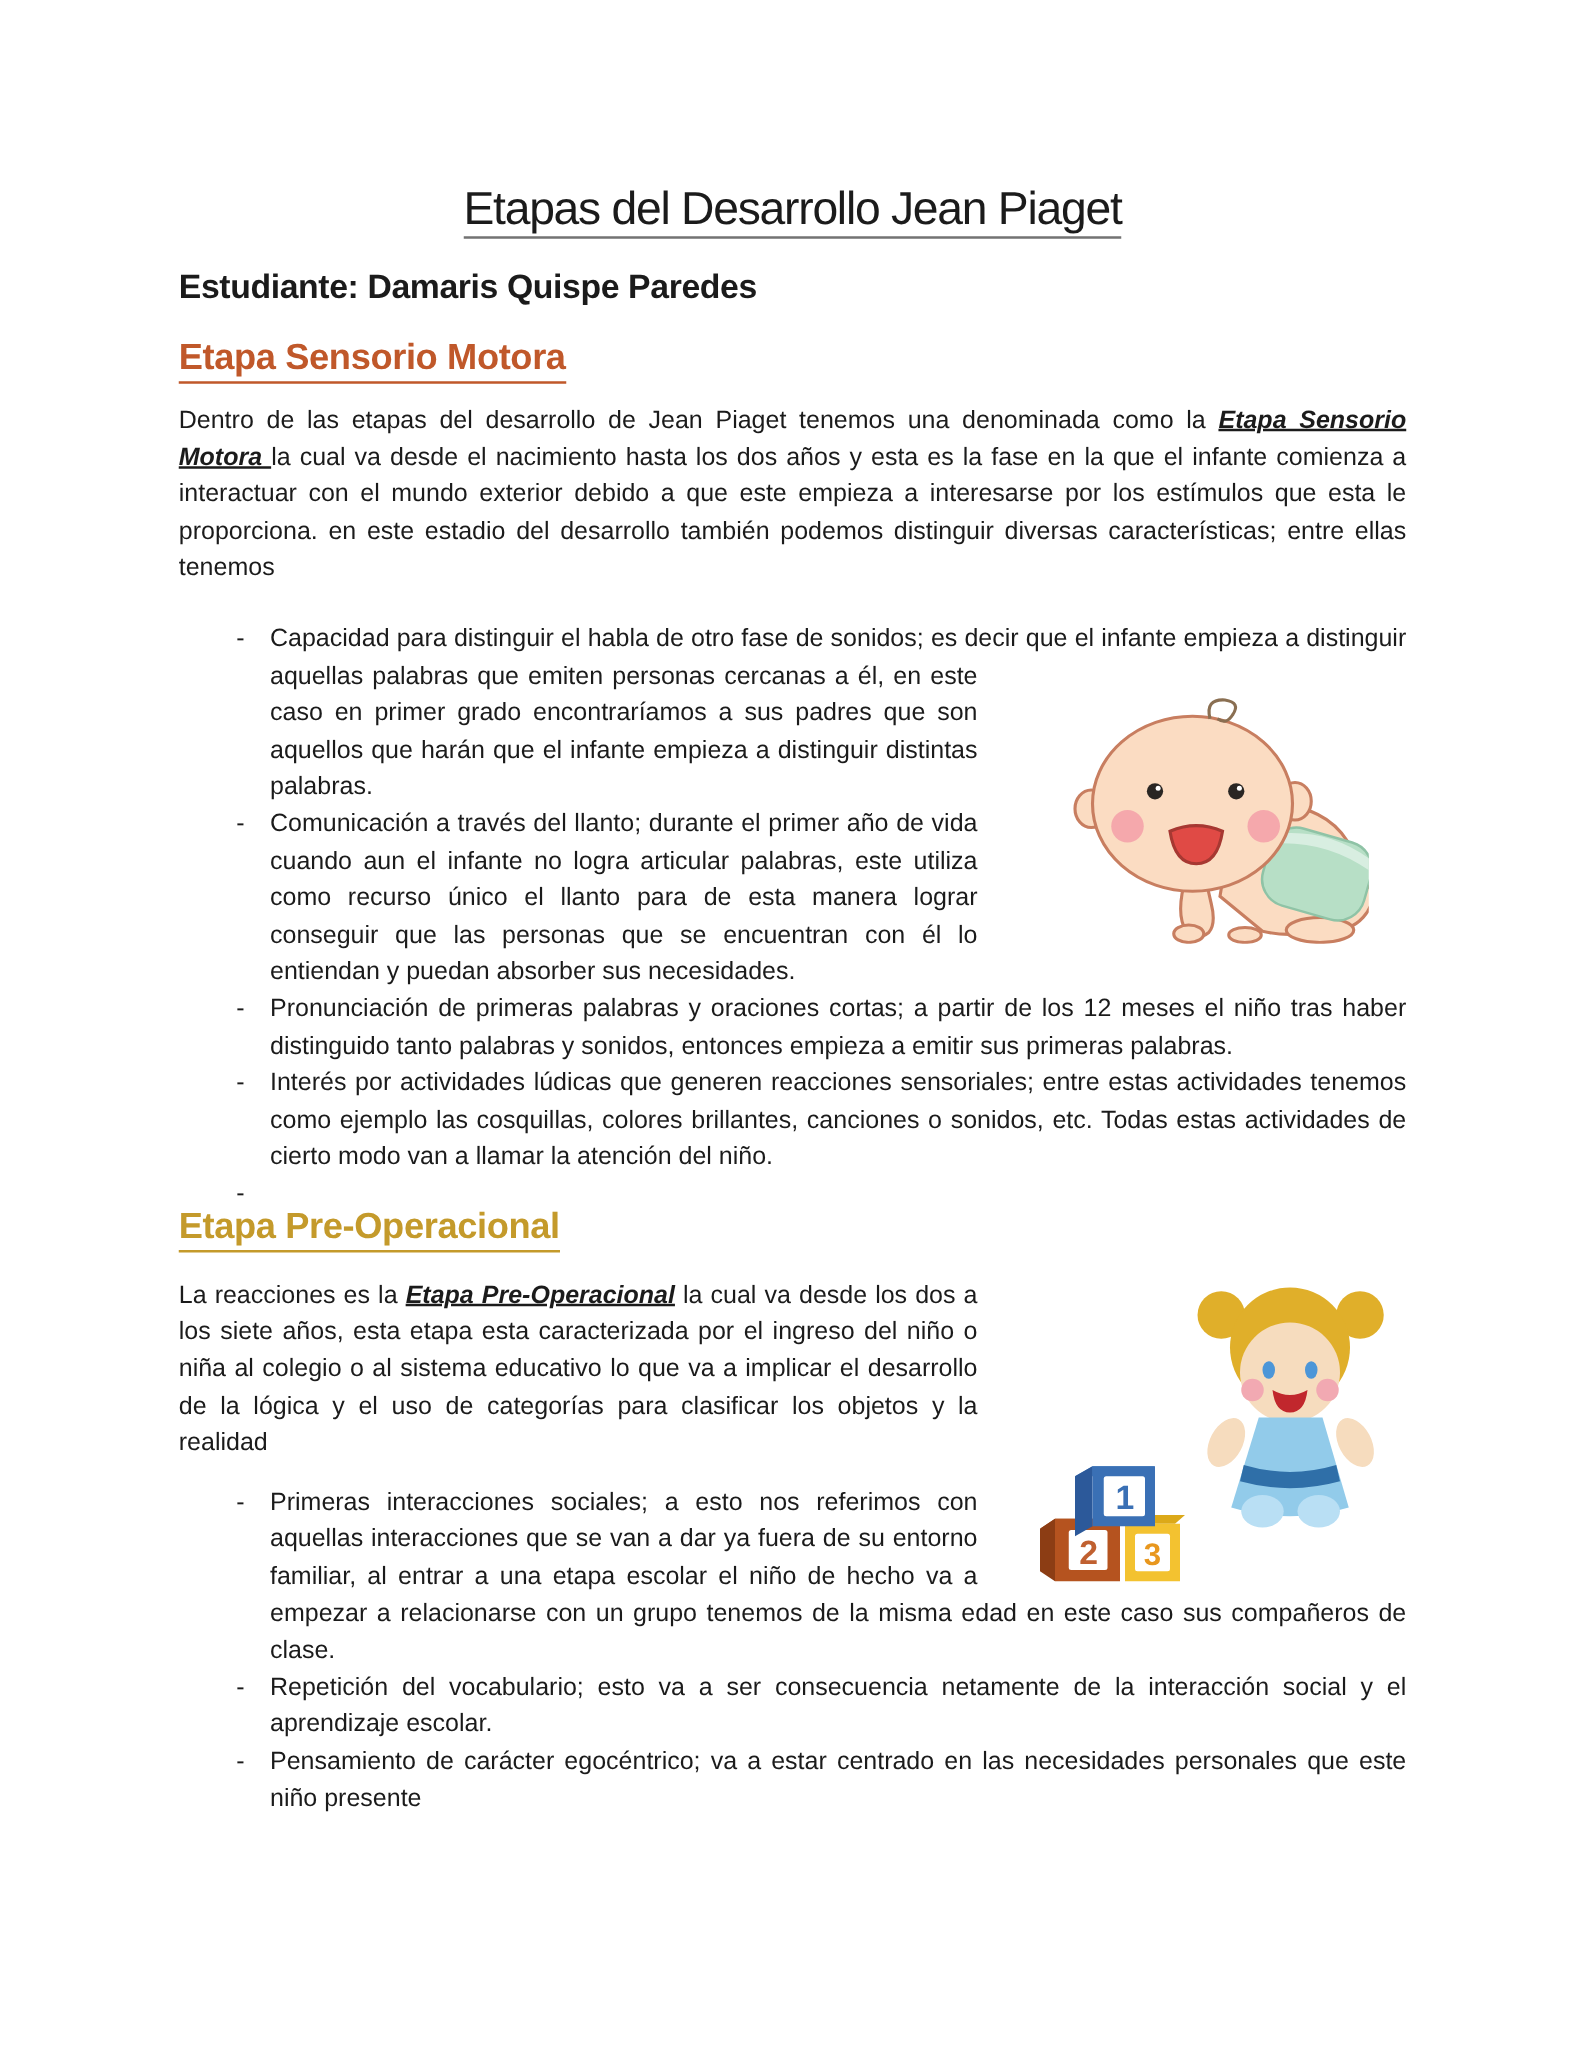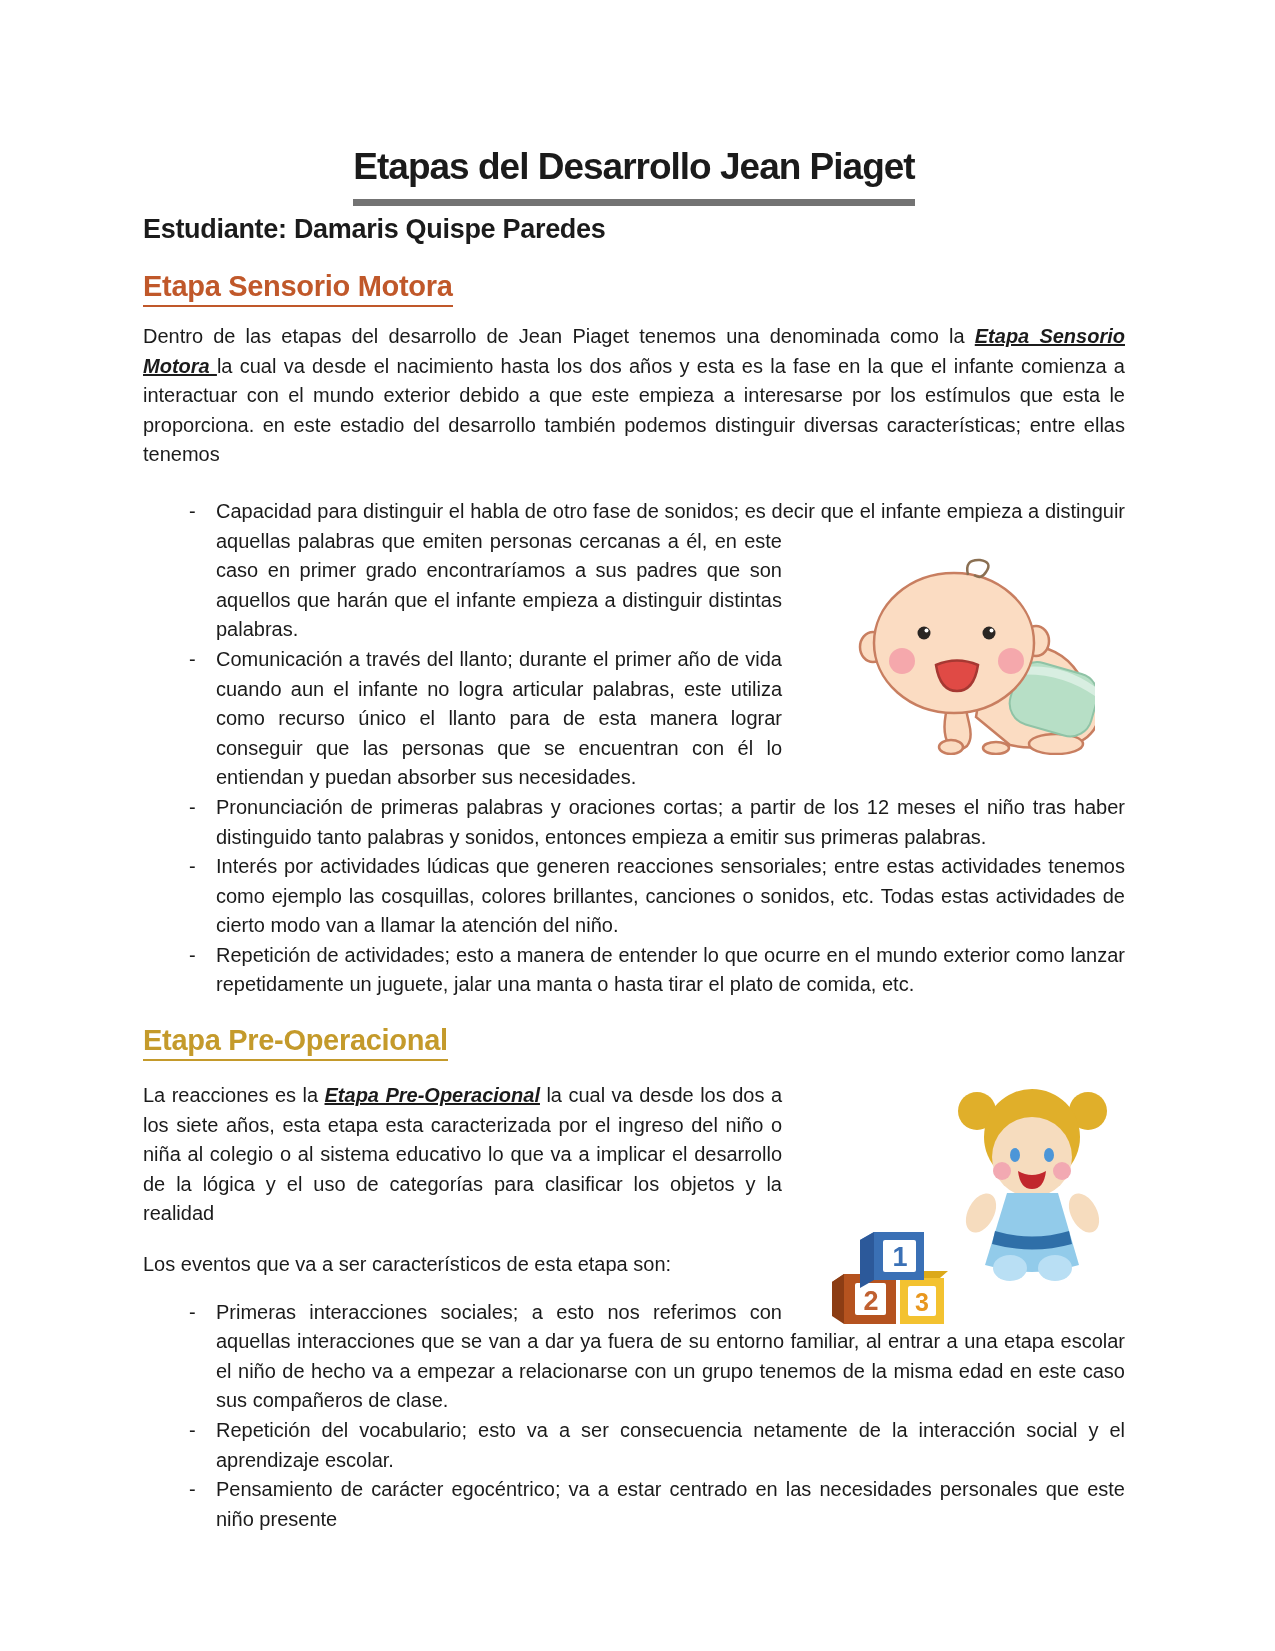--- a/index.html
+++ b/index.html
@@ -7,22 +7,22 @@
   body {
     background:#ffffff;
     font-family:"Liberation Sans","DejaVu Sans",sans-serif;
     color:#1b1b1b;
     overflow:hidden;
   }
   .doc { padding:0 150px 0 143px; }
 
   .title-wrap { margin-top:146px; text-align:center; }
   .title-text {
-    font-size:37px; font-weight:bold; letter-spacing:-1px;
-    border-bottom:7px solid #737373; padding-bottom:12px; line-height:42px;
+    font-size:37px; font-weight:normal; letter-spacing:-1px;
+    border-bottom:2px solid #737373; padding-bottom:2px; line-height:42px;
   }
 
   .student { margin-top:26px; font-size:27px; font-weight:bold; letter-spacing:-0.3px; }
 
   .sec-head { font-size:29px; font-weight:bold; letter-spacing:-0.3px; line-height:34px; }
   .sec-head .hd {
     padding-bottom:2px; border-bottom:2px solid currentColor; display:inline-block;
   }
   .sec-head.s1 { margin-top:24px; color:#C0582A; }
   .sec-head.s2 { margin-top:23px; color:#C49A2B; }
@@ -95,21 +95,21 @@
           <circle cx="139.5" cy="75.5" r="2" fill="#fff"></circle>
         <circle cx="50" cy="106" r="13" fill="#F5A8AC"></circle>
           <circle cx="159" cy="106" r="13" fill="#F5A8AC"></circle>
         <path d="M84 110 q21 -9 42 0 q-4 26 -21 26 q-17 0 -21 -26 z" fill="#E04A45" stroke="#A63832" stroke-width="2.5"></path>
       </svg>
     </div>
     <div class="li"><span class="dash">-</span><span class="it">Capacidad para distinguir el habla de otro fase de sonidos</span><span>; es decir que el infante empieza a distinguir aquellas palabras que emiten personas cercanas a él, en este caso en primer grado encontraríamos a sus padres que son aquellos que harán que el infante empieza a distinguir distintas palabras.</span></div>
     <div class="li"><span class="dash">-</span><span class="it">Comunicación a través del llanto</span><span>; durante el primer año de vida cuando aun el infante no logra articular palabras, este utiliza como recurso único el llanto para de esta manera lograr conseguir que las personas que se encuentran con él lo entiendan y puedan absorber sus necesidades.</span></div>
     <div class="li"><span class="dash">-</span><span class="it">Pronunciación de primeras palabras y oraciones cortas</span><span>; a partir de los 12 meses el niño tras haber distinguido tanto palabras y sonidos, entonces empieza a emitir sus primeras palabras.</span></div>
     <div class="li"><span class="dash">-</span><span class="it">Interés por actividades lúdicas que generen reacciones sensoriales;</span><span> entre estas actividades tenemos como ejemplo las cosquillas, colores brillantes, canciones o sonidos, etc. Todas estas actividades de cierto modo van a llamar la atención del niño.</span></div>
-    <div class="li"><span class="dash">-</span><span class="it"></span><span>Repetición de actividades; esto a manera de entender lo que ocurre en el mundo exterior como lanzar repetidamente un juguete, jalar una manta o hasta tirar el plato de comida, etc.</span></div>
+    <div class="li"><span class="dash">-</span><span class="it"></span></div>
   </div>
 
   <div class="sec-head s2"><span class="hd">Etapa Pre-Operacional</span></div>
 
   <div class="para p2">
     <div class="float-doll">
       <svg class="doll" viewBox="0 0 155 205">
         <circle cx="22" cy="32" r="19" fill="#E0AF2A"></circle>
         <circle cx="133" cy="32" r="19" fill="#E0AF2A"></circle>
         <circle cx="77" cy="58" r="48" fill="#E0AF2A"></circle>
@@ -138,21 +138,20 @@
         <text x="43" y="96" font-size="27" fill="#C06030" text-anchor="middle">2</text>
         <polygon points="32,26 46,18 96,18 82,26" fill="#4A80C4"></polygon>
         <polygon points="32,26 46,18 46,66 32,74" fill="#2C599A"></polygon>
         <rect x="46" y="18" width="50" height="48" fill="#3A70B5"></rect>
         <rect x="55" y="26" width="33" height="32" rx="2" fill="#ffffff"></rect>
         <text x="72" y="52" font-size="27" fill="#3A70B5" text-anchor="middle">1</text>
       </svg>
     </div><span>La reacciones es la </span><span class="biu">Etapa Pre-Operacional</span><span> la cual va desde los </span><span class="it">dos a los siete años</span><span>, esta etapa esta caracterizada por el ingreso del niño o niña al colegio o al sistema educativo lo que va a implicar el desarrollo de la lógica y el uso de categorías para clasificar los objetos y la realidad</span>
   </div>
 
-  <div class="events">Los eventos que va a ser característicos de esta etapa son:</div>
 
   <div class="list list2">
     <div class="li"><span class="dash">-</span><span class="it">Primeras interacciones sociales;</span><span> a esto nos referimos con aquellas interacciones que se van a dar ya fuera de su entorno familiar, al entrar a una etapa escolar el niño de hecho va a empezar a relacionarse con un grupo tenemos de la misma edad en este caso sus compañeros de clase.</span></div>
     <div class="li"><span class="dash">-</span><span class="it">Repetición del vocabulario;</span><span> esto va a ser consecuencia netamente de la interacción social y el aprendizaje escolar.</span></div>
     <div class="li"><span class="dash">-</span><span class="it">Pensamiento de carácter egocéntrico;</span><span> va a estar centrado en las necesidades personales que este niño presente</span></div>
   </div>
 
 </div>
 
 </body></html>

